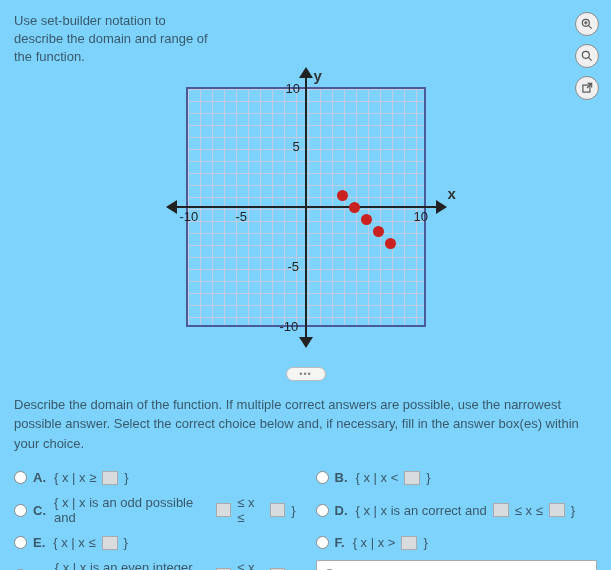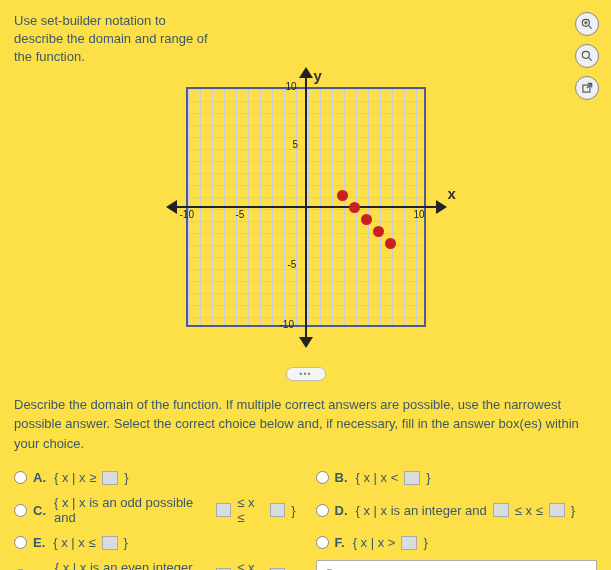--- a/index.html
+++ b/index.html
@@ -1,32 +1,32 @@
 <!DOCTYPE html>
 <html><head>
 <meta charset="utf-8">
 <style>
 * { box-sizing: border-box; margin: 0; padding: 0; }
 body { font-family: Arial, sans-serif; font-size: 13px; color: #333; background: #e8e8e8; width: 611px; height: 570px; overflow: hidden; position: relative; }
-.page { background: #fde047; height: 100%; padding: 12px 14px; position: relative; }
+.page { background: #7dd3fc; height: 100%; padding: 12px 14px; position: relative; }
 .right-tools { position: absolute; right: 12px; top: 12px; display: flex; flex-direction: column; gap: 8px; }
 .tool-btn { width: 24px; height: 24px; border: 1px solid #888; border-radius: 50%; display: flex; align-items: center; justify-content: center; background: #f0f0f0; cursor: pointer; }
 .tool-btn svg { width: 14px; height: 14px; }
 .prompt { max-width: 200px; color: #3a5a6a; line-height: 1.4; }
 .graph-zone { display: flex; justify-content: center; margin-top: -10px; }
 .graph-wrap { position: relative; width: 300px; height: 300px; }
 .grid { position: absolute; left: 30px; top: 30px; width: 240px; height: 240px; border: 2px solid #4a5a9a; background-image: linear-gradient(#c5cce0 1px, transparent 1px), linear-gradient(90deg, #c5cce0 1px, transparent 1px); background-size: 12px 12px; }
 .axis-line-v { position: absolute; left: 149px; top: 18px; width: 2px; height: 268px; background: #222; }
 .axis-line-h { position: absolute; top: 149px; left: 18px; width: 268px; height: 2px; background: #222; }
 .arrow-up { position: absolute; left: 143px; top: 10px; width: 0; height: 0; border-left: 7px solid transparent; border-right: 7px solid transparent; border-bottom: 11px solid #222; }
 .arrow-down { position: absolute; left: 143px; top: 280px; width: 0; height: 0; border-left: 7px solid transparent; border-right: 7px solid transparent; border-top: 11px solid #222; }
 .arrow-left { position: absolute; top: 143px; left: 10px; width: 0; height: 0; border-top: 7px solid transparent; border-bottom: 7px solid transparent; border-right: 11px solid #222; }
 .arrow-right { position: absolute; top: 143px; left: 280px; width: 0; height: 0; border-top: 7px solid transparent; border-bottom: 7px solid transparent; border-left: 11px solid #222; }
 .axlabel { position: absolute; font-weight: bold; font-size: 15px; }
-.tick { position: absolute; font-size: 10px; color: #222; }
+.tick { position: absolute; font-size: 13px; color: #222; }
 .pt { position: absolute; width: 11px; height: 11px; background: #c92020; border-radius: 50%; }
 .separator { display: flex; justify-content: center; margin: 10px 0 14px; }
 .sep-btn { width: 40px; height: 14px; border: 1px solid #bbb; border-radius: 8px; background: #f5f5f2; display:flex; align-items:center; justify-content:center; font-size:9px; color:#888; letter-spacing:1px;}
 .sub-prompt { color: #3a5a6a; line-height: 1.5; margin-bottom: 17px; }
 .options { display: grid; grid-template-columns: 1fr 1fr; gap: 10px 20px; }
 .opt { display: flex; align-items: center; gap: 6px; font-size: 13px; color: #3a5a6a; }
 .radio { width: 13px; height: 13px; border: 1px solid #888; border-radius: 50%; flex-shrink: 0; display:flex; align-items:center; justify-content:center; background:#fff;}
 .radio.selected::after { content:""; width:7px; height:7px; background:#2a7aaa; border-radius:50%; display:block;}
 .opt-letter { font-weight: bold; margin-right: 2px; }
 .blank { display: inline-block; width: 16px; height: 14px; background: #d8dcde; border: 1px solid #aaa; vertical-align: middle; }
@@ -117,21 +117,21 @@
       <span class="opt-letter">C.</span>
       <span>{ x | x is an odd possible and </span>
         <span class="blank"></span>
         <span> ≤ x ≤ </span>
         <span class="blank"></span>
         <span> }</span>
     </div>
     <div class="opt">
       <span class="radio"></span>
       <span class="opt-letter">D.</span>
-      <span>{ x | x is an integer and </span>
+      <span>{ x | x is an correct and </span>
         <span class="blank"></span>
         <span> ≤ x ≤ </span>
         <span class="blank"></span>
         <span> }</span>
     </div>
     <div class="opt">
       <span class="radio"></span>
       <span class="opt-letter">E.</span>
       <span>{ x | x ≤ </span>
         <span class="blank"></span>

